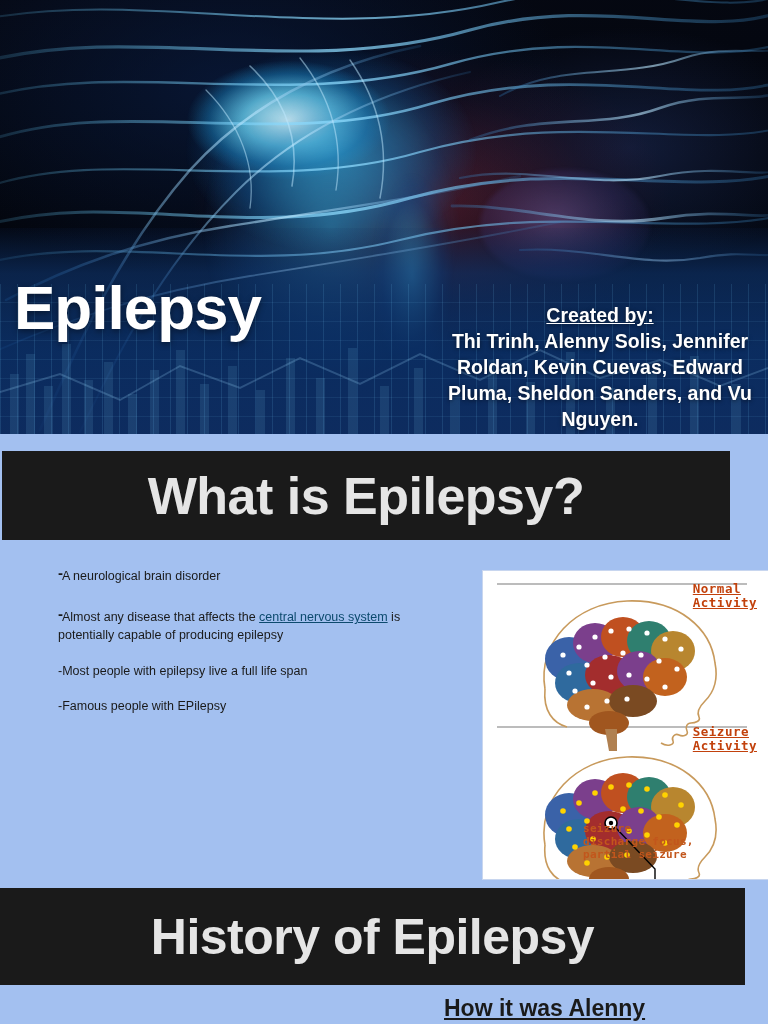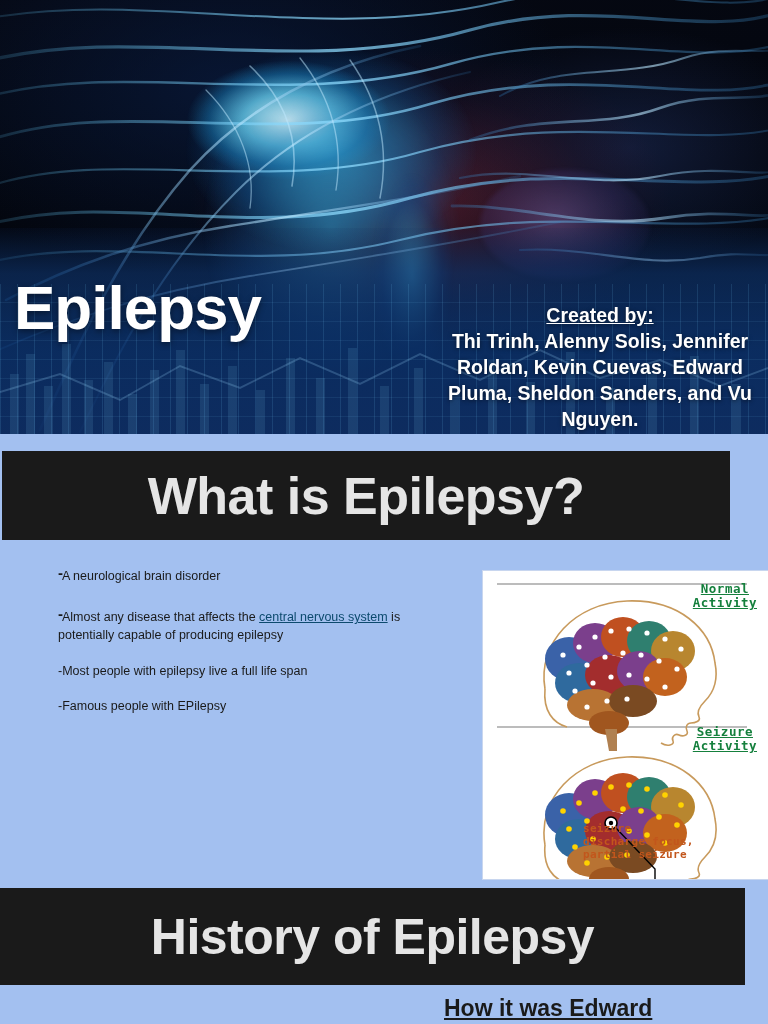--- a/index.html
+++ b/index.html
@@ -112,22 +112,22 @@
     font-weight:700;font-size:15px;vertical-align:2px;letter-spacing:-1px;
   }
   a.link{color:#0c4a6e;text-decoration:underline;}
   .figure{
     position:absolute;left:442px;top:120px;width:288px;height:308px;
     background:#ffffff;border:1px solid #c8d6ef;overflow:hidden;
   }
   .fig-svg{position:absolute;left:0;top:0;}
   .fig-cap{
     position:absolute;font-family:"DejaVu Sans Mono", monospace;
-    font-weight:700;color:#15803d;font-size:12.5px;line-height:1.08;
-    text-decoration:underline;text-align:center;letter-spacing:.5px;
+    font-weight:700;color:#c2410c;font-size:12.5px;line-height:1.08;
+    text-decoration:underline;text-align:left;letter-spacing:.5px;
   }
   .fig-cap.one{right:14px;top:11px;}
   .fig-cap.two{right:14px;top:154px;}
   .fig-note{
     position:absolute;left:100px;top:252px;
     font-family:"DejaVu Sans Mono", monospace;font-weight:700;
     color:#c2561c;font-size:11px;line-height:1.18;letter-spacing:.3px;
   }
   .fig-rule{position:absolute;height:2px;background:#bcbcbc;left:14px;width:250px;}
 
@@ -388,17 +388,17 @@
         <span>partial seizure</span>
       </div>
     </figure>
   </section>
 
   <section class="slide-3">
     <div class="band band-3">
       <h2>History of Epilepsy</h2>
     </div>
     <div class="sub-row">
-      <div class="subhead right">How it was Edward</div>
+      <div class="subhead right">How it was Alenny</div>
     </div>
   </section>
 
 </div>
 
 </body></html>

